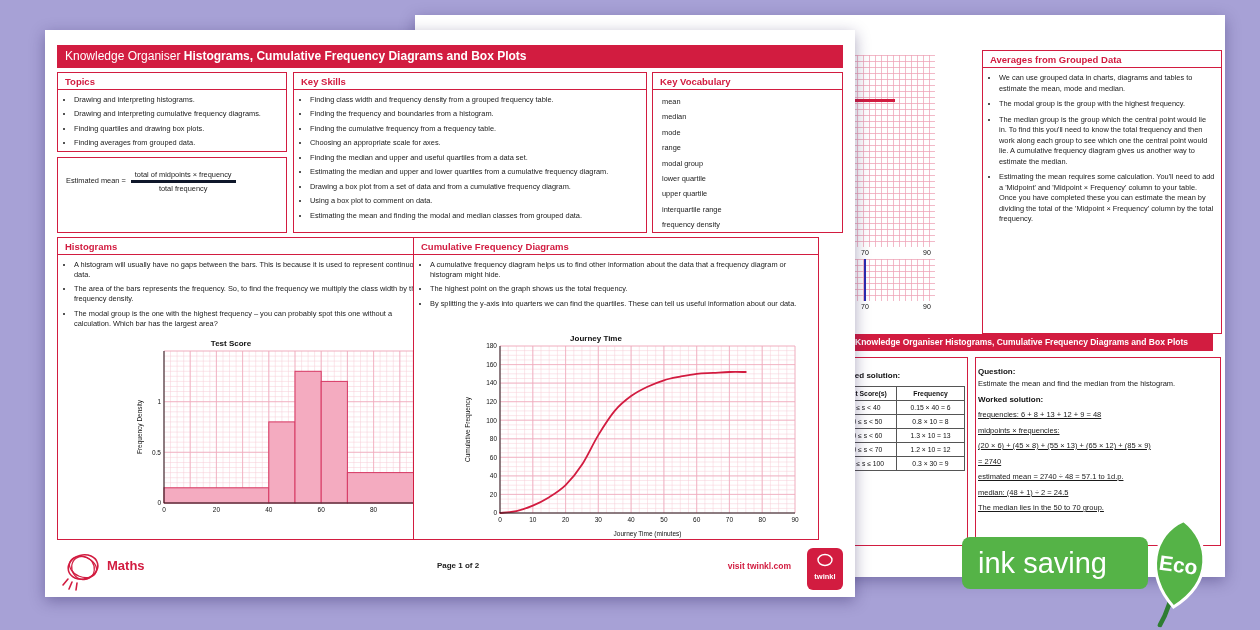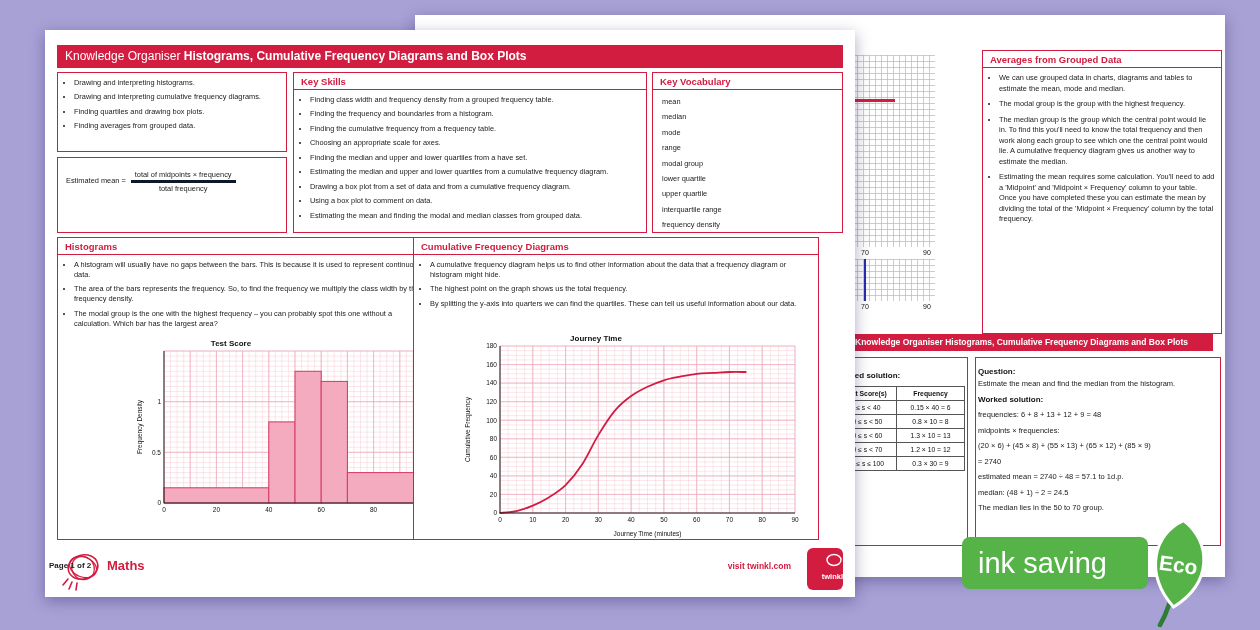--- a/index.html
+++ b/index.html
@@ -43,24 +43,24 @@
 
   .vocab-list { padding:7px 9px; }
   .vocab-item { font-size:7.4px; margin-bottom:6.4px; color:#1a1a1a; }
 
   #hist-chart { position:absolute; left:58px; top:99px; }
   #cf-chart   { position:absolute; left:40px; top:96px; }
 
   
   #footer-logo { position:absolute; left:15px; top:517px; }
   #footer-subject { position:absolute; left:62px; top:528px; font-size:13px; font-weight:bold; color:var(--accent,#d21c40); }
-  #footer-page { position:absolute; left:4px; right:0; top:531px; text-align:left; font-size:8px; font-weight:bold; color:#222; }
+  #footer-page { position:absolute; left:16px; right:0; top:531px; text-align:center; font-size:8px; font-weight:bold; color:#222; }
   #footer-visit { position:absolute; right:64px; top:531px; font-size:8.5px; font-weight:bold; color:var(--accent,#d21c40); }
   .brand-badge { position:absolute; right:12px; top:518px; width:36px; height:42px; background:var(--accent,#d21c40);
-    border-radius:6px; color:#fff; text-align:right; padding-top:5px; }
+    border-radius:6px; color:#fff; text-align:center; padding-top:5px; }
   .brand-badge .brand-word { font-size:7.5px; font-weight:bold; margin-top:1px; }
 
   
   .partial-grid { position:absolute; background-color:#fff;
     background-image:
       repeating-linear-gradient(to right, rgba(238,162,182,.75) 0 1px, transparent 1px 6px),
       repeating-linear-gradient(to bottom, rgba(238,162,182,.75) 0 1px, transparent 1px 6px);
   }
   #pgrid1 { left:424px; top:40px;  width:96px; height:192px; }
   #pgrid2 { left:424px; top:244px; width:96px; height:42px; }
@@ -77,21 +77,21 @@
   #worked-label { position:absolute; left:420px; top:356px; font-size:8px; font-weight:bold; color:#111; }
   #worked-table { position:absolute; left:419px; top:371px; border-collapse:collapse; }
   #worked-table th, #worked-table td { border:0.9px solid #555; font-size:6.8px; padding:3px 3px; text-align:center; color:#111; white-space:nowrap; }
   #worked-table th { font-weight:bold; }
   #worked-table th:first-child, #worked-table td:first-child { min-width:62px; }
   #worked-table th:last-child,  #worked-table td:last-child  { min-width:68px; }
 
   #question-box { left:560px; top:342px; width:246px; height:189px; padding:7px 2px; }
   .q-title { font-size:8px; font-weight:bold; color:#111; margin:2px 0 3px 0; }
   .q-text  { font-size:7.5px; line-height:1.4; color:#1a1a1a; margin-bottom:5px; }
-  .q-line  { font-size:7.5px; color:#1a1a1a; margin:6.5px 0; }
+  .q-line  { font-size:7.5px; color:#1a1a1a; margin:6.5px 0;text-decoration:underline; }
 
   
   #eco-badge { position:absolute; left:962px; top:527px; width:262px; height:103px; z-index:3; }
   .eco-rect { position:absolute; left:0; top:10px; width:186px; height:52px; background:var(--green,#55b347);
     border-radius:8px; color:#fff; font-size:29px; line-height:52px; padding-left:16px; }
   .eco-leaf-wrap { position:absolute; left:168px; top:-10px; transform:rotate(8deg); }
 
   svg text { font-family:"Liberation Sans", sans-serif; }
 </style>
 </head>
@@ -170,20 +170,21 @@
   </div>
 </div>
 
 <div id="front-page" class="page">
 
   <div id="front-bar" class="redbar">
     <span class="normal">Knowledge Organiser </span><span class="bold">Histograms, Cumulative Frequency Diagrams and Box Plots</span>
   </div>
 
   <div id="topics-box" class="box">
+    <h3 class="box-title">Topics</h3>
     <ul>
       <li>Drawing and interpreting histograms.</li>
       <li>Drawing and interpreting cumulative frequency diagrams.</li>
       <li>Finding quartiles and drawing box plots.</li>
       <li>Finding averages from grouped data.</li>
     </ul>
   </div>
 
   <div id="formulae-box" class="box">
     <div class="formula">
@@ -191,21 +192,21 @@
     </div>
   </div>
 
   <div id="skills-box" class="box">
     <h3 class="box-title">Key Skills</h3>
     <ul>
       <li>Finding class width and frequency density from a grouped frequency table.</li>
       <li>Finding the frequency and boundaries from a histogram.</li>
       <li>Finding the cumulative frequency from a frequency table.</li>
       <li>Choosing an appropriate scale for axes.</li>
-      <li>Finding the median and upper and lower quartiles from a have set.</li>
+      <li>Finding the median and upper and useful quartiles from a data set.</li>
       <li>Estimating the median and upper and lower quartiles from a cumulative frequency diagram.</li>
       <li>Drawing a box plot from a set of data and from a cumulative frequency diagram.</li>
       <li>Using a box plot to comment on data.</li>
       <li>Estimating the mean and finding the modal and median classes from grouped data.</li>
     </ul>
   </div>
 
   <div id="vocab-box" class="box">
     <h3 class="box-title">Key Vocabulary</h3>
     <div class="vocab-list">

